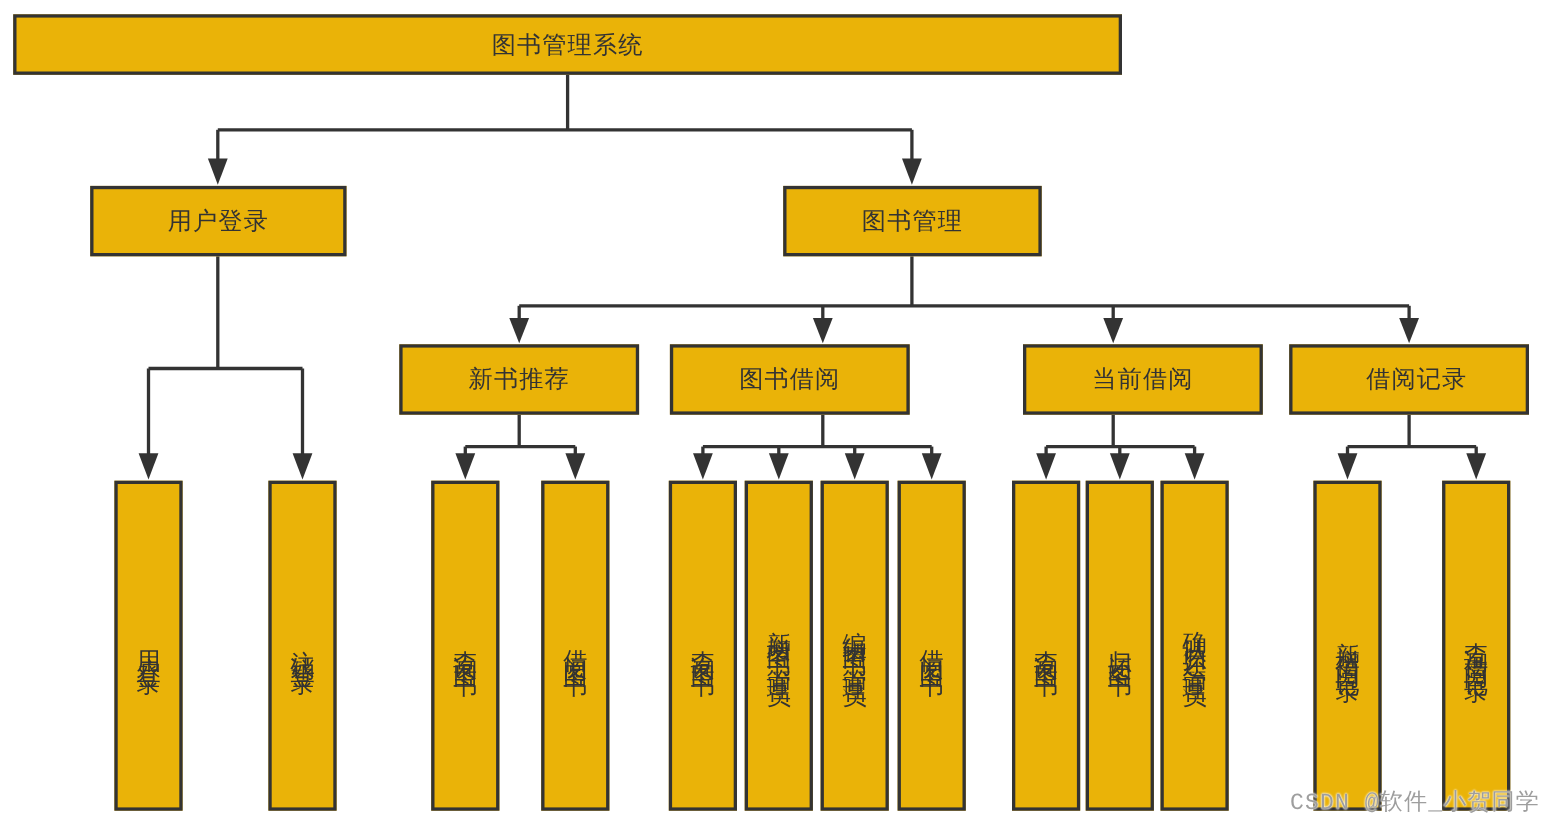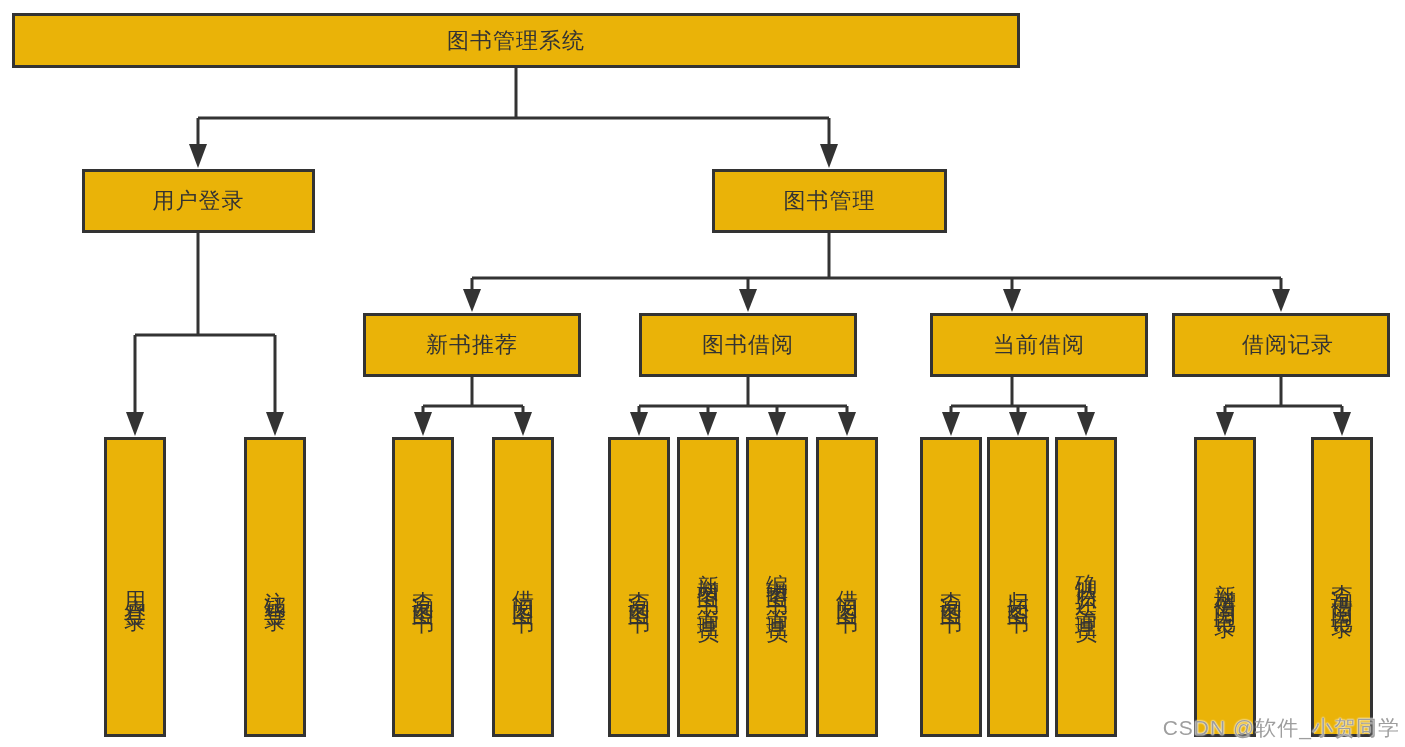--- a/index.html
+++ b/index.html
@@ -43,20 +43,21 @@
     white-space: nowrap;
   }
   .watermark {
     position: absolute;
     right: 5px;
     bottom: 5px;
     font-size: 21px;
     color: #9e9e9e;
     text-shadow: 0 0 2px #ffffff, 0 0 2px #ffffff;
     letter-spacing: 1px;
+    font-family: Liberation Mono, monospace;
   }
 </style>
 </head>
 <body>
 
 <div class="canvas">
 
   <svg class="connectors" width="1405" height="747" viewBox="0 0 1405 747" aria-hidden="true">
     <g stroke="#333333" stroke-width="3" fill="none">
 
@@ -137,21 +138,21 @@
   <div class="node node-h" style="left:82px; top:169px; width:233px; height:64px;">
     <span>用户登录</span>
   </div>
   <div class="node node-h" style="left:712px; top:169px; width:235px; height:64px;">
     <span>图书管理</span>
   </div>
 
   <div class="node node-h" style="left:363px; top:313px; width:218px; height:64px;">
     <span>新书推荐</span>
   </div>
-  <div class="node node-h" style="left:639px; top:313px; width:218px; height:64px;">
+  <div class="node node-h" style="left:609px; top:313px; width:218px; height:64px;">
     <span>图书借阅</span>
   </div>
   <div class="node node-h" style="left:903px; top:313px; width:218px; height:64px;margin-left:27px;">
     <span>当前借阅</span>
   </div>
   <div class="node node-h" style="left:1172px; top:313px; width:218px; height:64px;padding-left:14px;">
     <span>借阅记录</span>
   </div>
 
   <div class="node node-v" style="left:104px; top:437px; width:62px; height:300px;">

